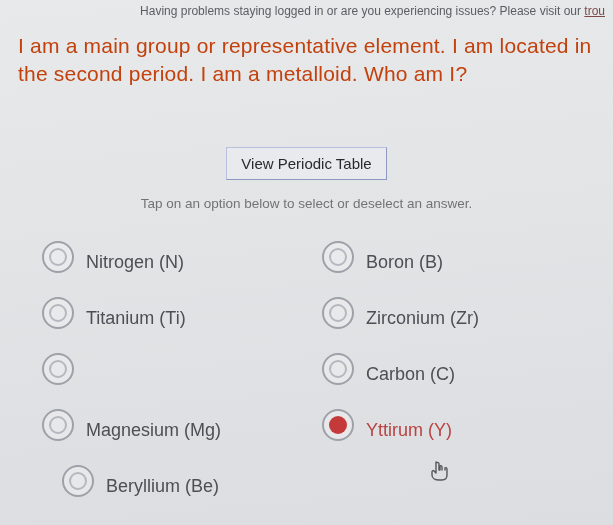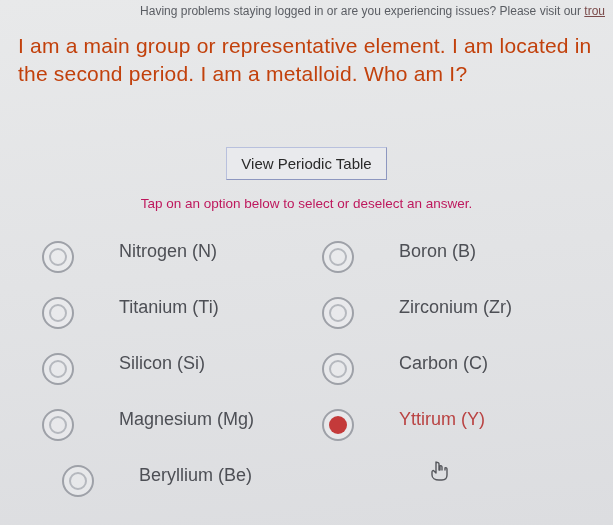--- a/index.html
+++ b/index.html
@@ -47,35 +47,34 @@
       border-left-color: #b8c0dd;
       padding: 7px 14px;
       font-size: 15px;
       color: #2a2a2a;
       cursor: pointer;
       font-family: inherit;
     }
     .hint {
       text-align: center;
       font-size: 13.5px;
-      color: #be185d;
+      color: #737373;
       margin-bottom: 30px;
     }
     .options-grid {
       padding: 0 28px 0 42px;
     }
     .option-row {
       display: flex;
       margin-bottom: 24px;
     }
     .option-cell {
       display: flex;
-      align-items: flex-start;
+      align-items: flex-end;
       cursor: pointer;
-      gap: 33px;
     }
     .option-cell.left {
       width: 280px;
     }
     .option-cell.right {
       flex: 1;
     }
     .radio-outer {
       width: 32px;
       height: 32px;
@@ -166,21 +165,20 @@
         </div>
       <span class="option-label">Zirconium (Zr)</span>
     </div>
   </div>
 
   <div class="option-row">
     <div class="option-cell left">
       <div class="radio-outer">
           <div class="radio-inner-ring"></div>
         </div>
-      <span class="option-label">Silicon (Si)</span>
     </div>
     <div class="option-cell right">
       <div class="radio-outer">
           <div class="radio-inner-ring"></div>
         </div>
       <span class="option-label">Carbon (C)</span>
     </div>
   </div>
 
   <div class="option-row">

